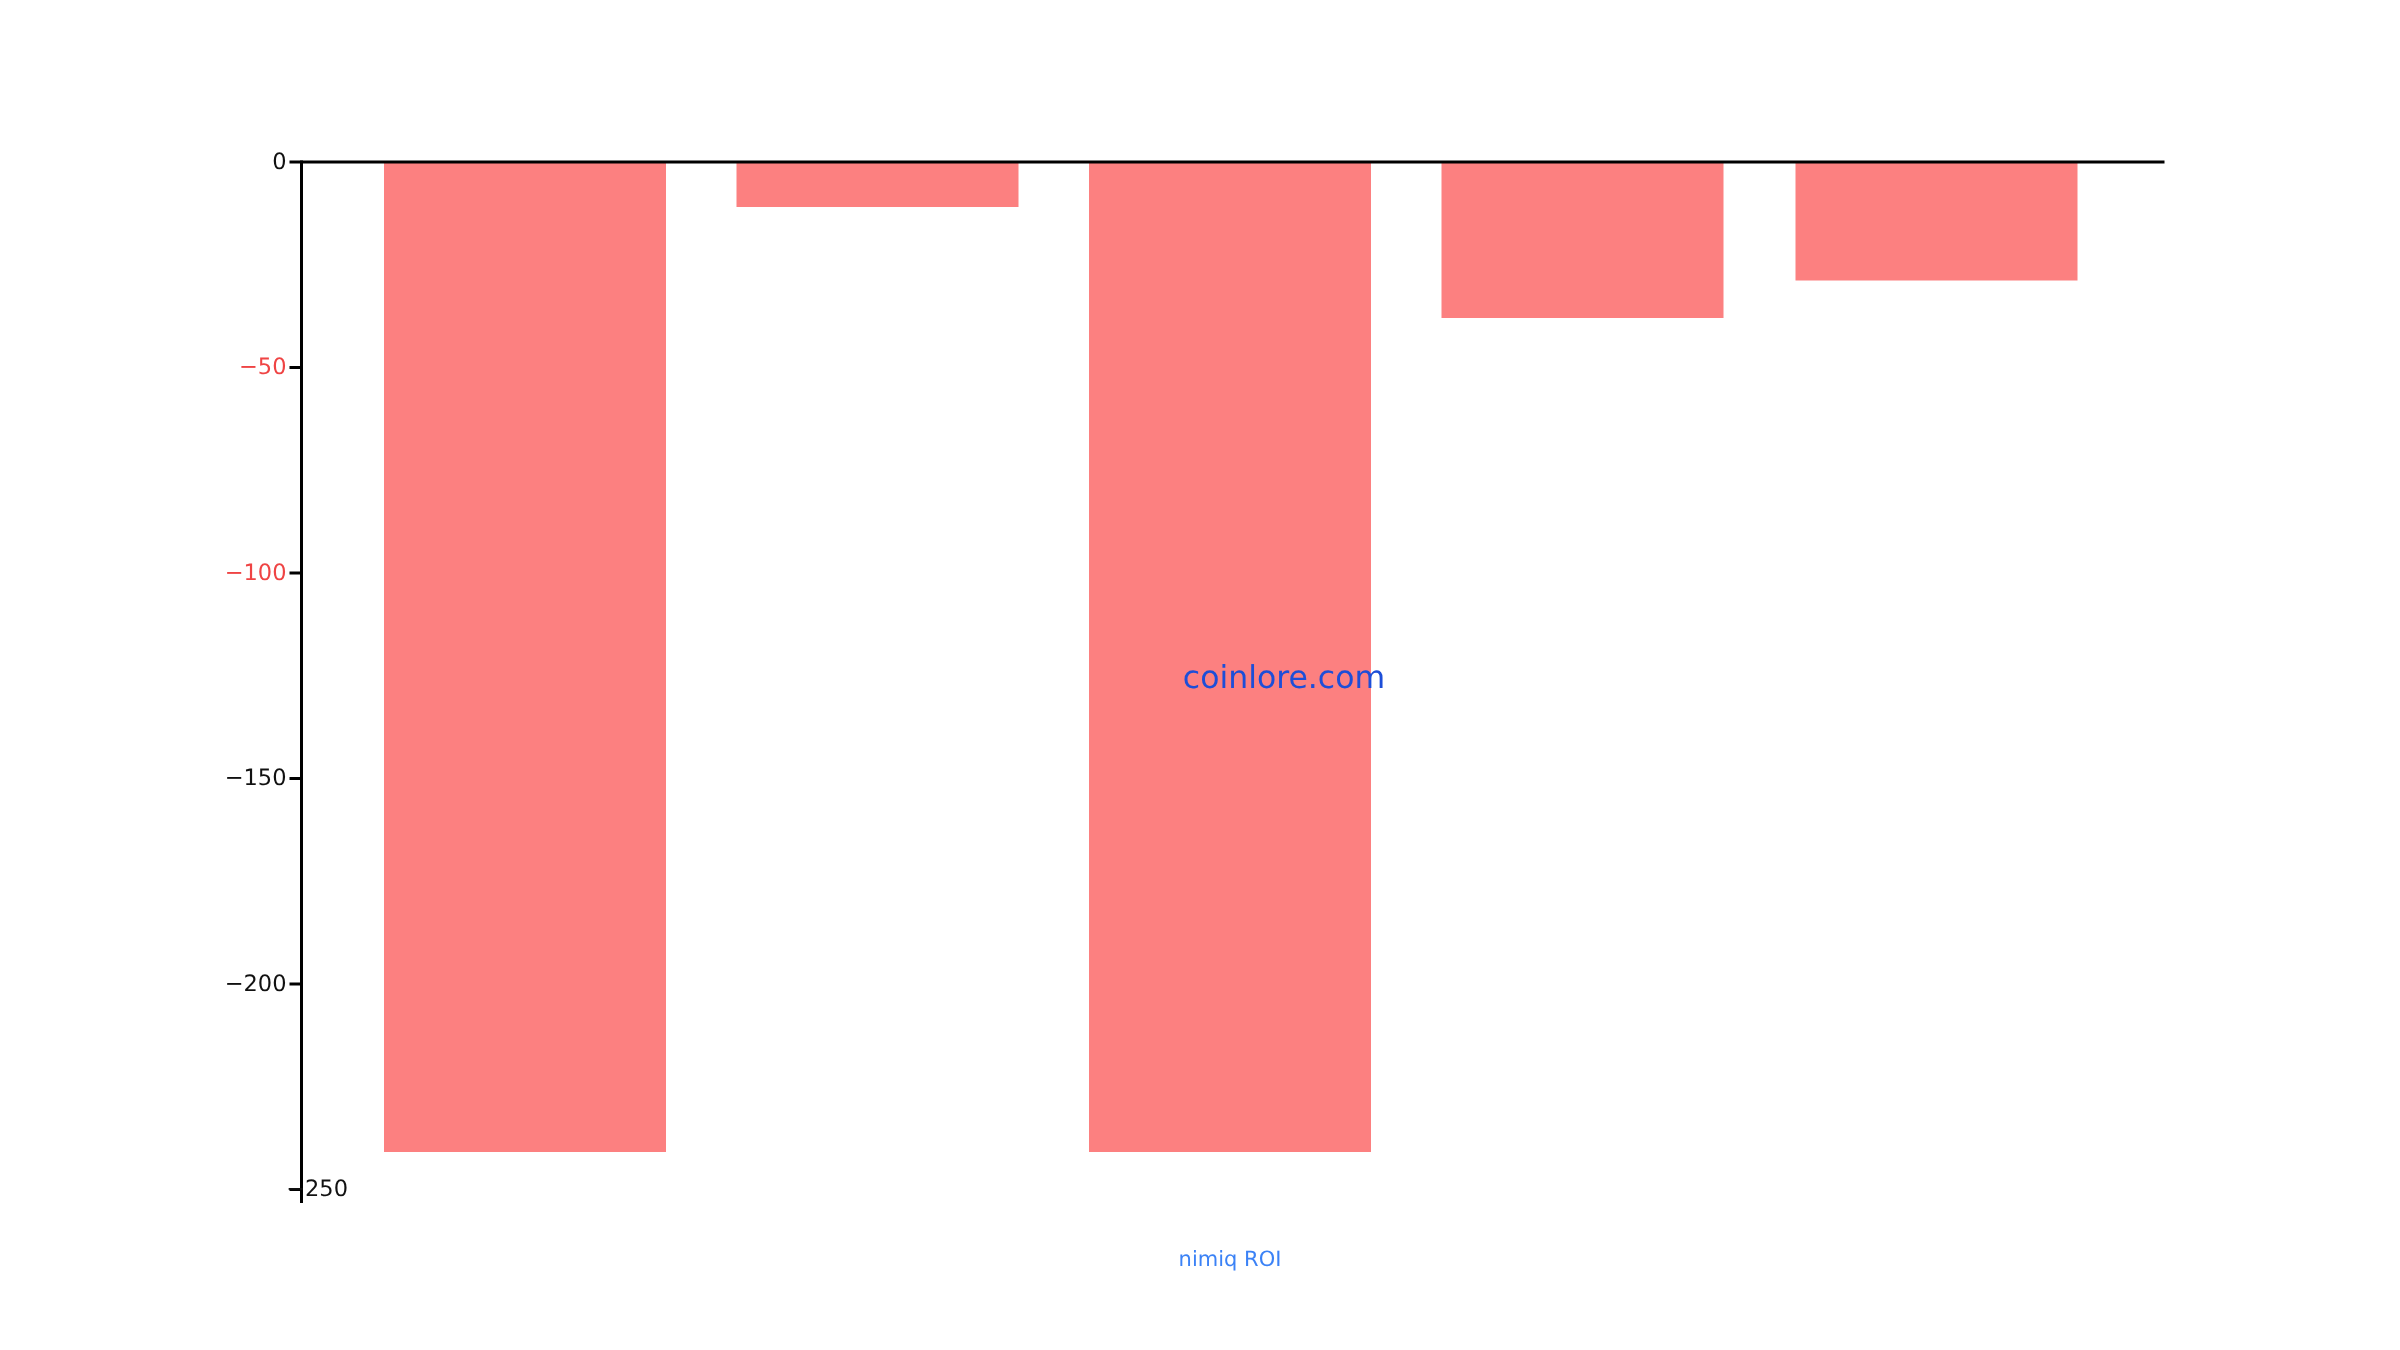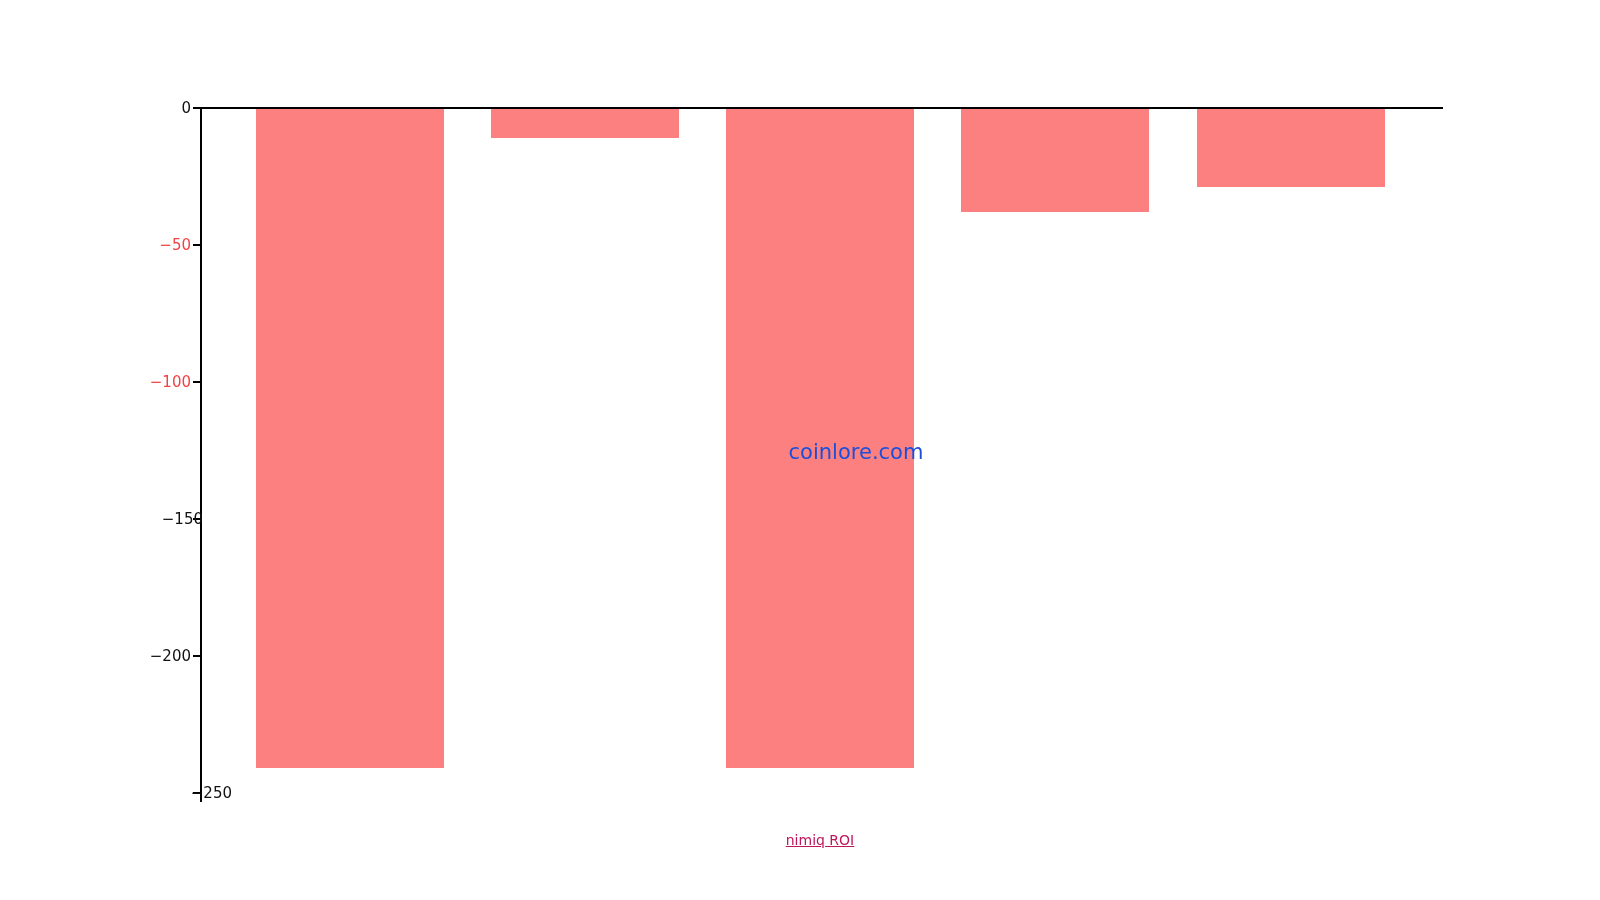--- a/index.html
+++ b/index.html
@@ -39,24 +39,23 @@
     position: absolute;
     font-size: 21px;
     line-height: 21px;
     white-space: nowrap;
     transform: translate(-50%, -50%);
   }
   .xlabel {
     position: absolute;
     font-size: 14px;
     line-height: 16px;
-    color: #be185d;
+    color: #3b82f6;
     white-space: nowrap;
     transform: translateX(-50%);
-    text-decoration: underline;
   }
 </style>
 </head>
 <body>
 
 <div class="figure">
   <div id="plot-area">
       <div class="bar" style="left: 255.5px; top: 108px; width: 188px; height: 660px; background: rgb(252, 128, 128);"></div>
       <div class="bar" style="left: 490.75px; top: 108px; width: 188px; height: 30px; background: rgb(252, 128, 128);"></div>
       <div class="bar" style="left: 726px; top: 108px; width: 188px; height: 660px; background: rgb(252, 128, 128);"></div>
@@ -64,21 +63,21 @@
       <div class="bar" style="left: 1196.5px; top: 108px; width: 188px; height: 79px; background: rgb(252, 128, 128);"></div>
       <div class="spine" style="left: 200px; top: 107px; width: 1243px; height: 2px; background: rgb(0, 0, 0);"></div>
       <div class="spine" style="left: 200px; top: 107px; width: 2px; height: 695px; background: rgb(0, 0, 0);"></div>
       <div class="ytick-mark" style="left: 193px; top: 107px; width: 7px; height: 2px; background: rgb(0, 0, 0);"></div>
       <div class="ytick-label" style="left: 0px; top: 108px; width: 191px; color: rgb(17, 17, 17);">0</div>
       <div class="ytick-mark" style="left: 193px; top: 244px; width: 7px; height: 2px; background: rgb(0, 0, 0);"></div>
       <div class="ytick-label" style="left: 0px; top: 245px; width: 191px; color: #ef4444;">−50</div>
       <div class="ytick-mark" style="left: 193px; top: 381px; width: 7px; height: 2px; background: rgb(0, 0, 0);"></div>
       <div class="ytick-label" style="left: 0px; top: 382px; width: 191px; color: #ef4444; text-align: right;">−100</div>
       <div class="ytick-mark" style="left: 193px; top: 518px; width: 7px; height: 2px; background: rgb(0, 0, 0);"></div>
-      <div class="ytick-label" style="left: 0px; top: 519px; width: 191px; color: rgb(17, 17, 17); padding-left: 12px;">−150</div>
+      <div class="ytick-label" style="left: 0px; top: 519px; width: 191px; color: rgb(17, 17, 17);">−150</div>
       <div class="ytick-mark" style="left: 193px; top: 655px; width: 7px; height: 2px; background: rgb(0, 0, 0);"></div>
       <div class="ytick-label" style="left: 0px; top: 656px; width: 191px; color: rgb(17, 17, 17);">−200</div>
       <div class="ytick-mark" style="left: 193px; top: 792px; width: 7px; height: 2px; background: rgb(0, 0, 0);"></div>
       <div class="ytick-label" style="left: 0px; top: 793px; width: 191px; color: rgb(17, 17, 17); margin-left: 41px;">−250</div>
     </div>
   <div class="watermark" id="watermark" style="left: 820px; top: 452px; color: #1d4ed8; margin-left: 36px;">coinlore.com</div>
   <div class="xlabel" id="xlabel" style="left: 820px; top: 832px;">nimiq ROI</div>
 </div>
 
 </body></html>

